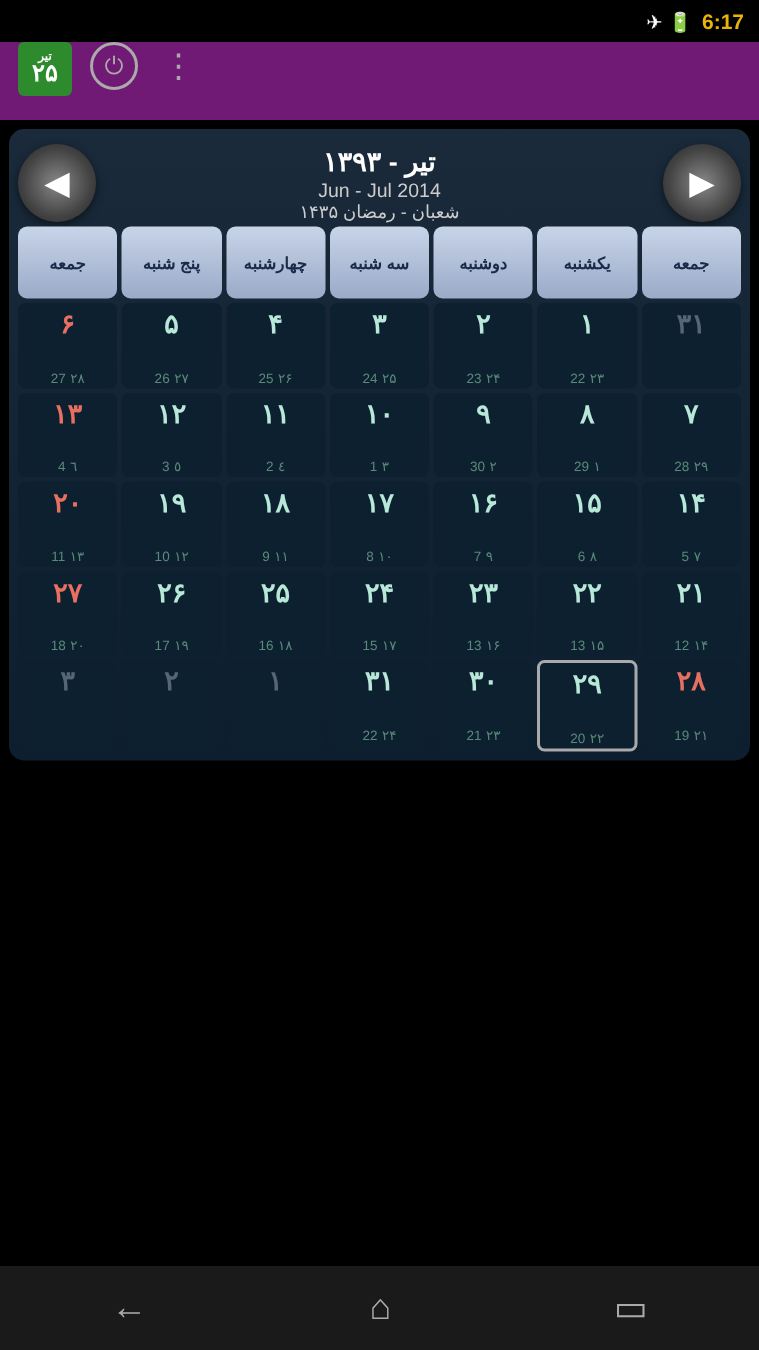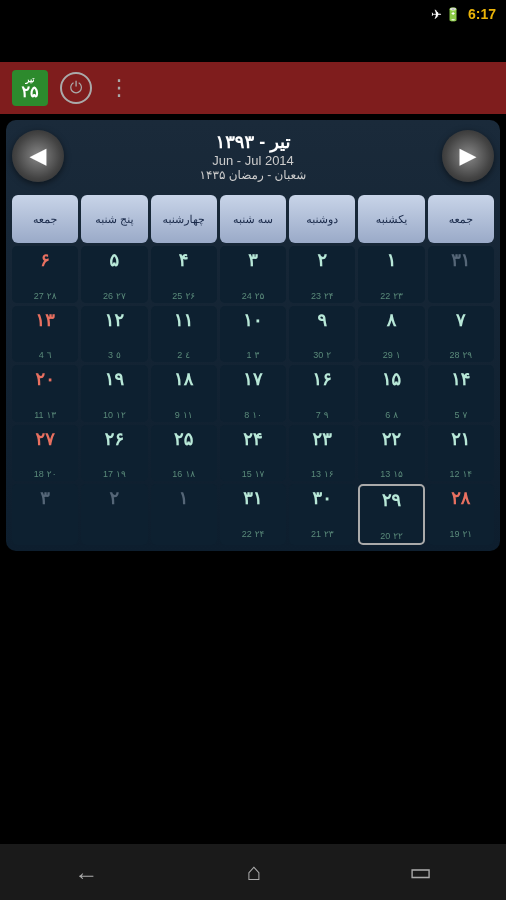--- a/index.html
+++ b/index.html
@@ -28,27 +28,26 @@
       font-weight: bold;
     }
     .status-icons {
       display: flex;
       align-items: center;
       gap: 4px;
     }
 
     
     .title-bar {
-      background: #7f1d1d;
+      background: #701a75;
       height: 52px;
       display: flex;
-      align-items: center;
+      align-items: flex-start;
       padding: 0 12px;
       gap: 12px;
-      margin-top: 34px;
     }
     .app-icon {
       width: 36px;
       height: 36px;
       background: #2d8a2d;
       border-radius: 4px;
       display: flex;
       align-items: center;
       justify-content: center;
       color: #fff;
@@ -102,21 +101,21 @@
       margin: 6px;
       border-radius: 10px;
       padding: 6px;
     }
 
     
     .nav-header {
       display: flex;
       align-items: center;
       justify-content: space-between;
-      padding: 4px 0 13px 0;
+      padding: 4px 0 3px 0;
     }
     .nav-arrow {
       width: 52px;
       height: 52px;
       background: radial-gradient(circle, #888 0%, #444 60%, #222 100%);
       border-radius: 50%;
       display: flex;
       align-items: center;
       justify-content: center;
       cursor: pointer;
@@ -157,21 +156,21 @@
       gap: 3px;
       margin-bottom: 3px;
     }
     .day-header {
       background: linear-gradient(180deg, #c8d4e8 0%, #9aaac8 100%);
       border-radius: 6px;
       padding: 6px 2px;
       text-align: center;
       color: #1a2a4a;
       font-size: 11px;
-      font-weight: normal;
+      font-weight: bold;
       min-height: 48px;
       display: flex;
       align-items: center;
       justify-content: center;
     }
 
     
     .calendar-grid {
       display: grid;
       grid-template-columns: repeat(7, 1fr);

